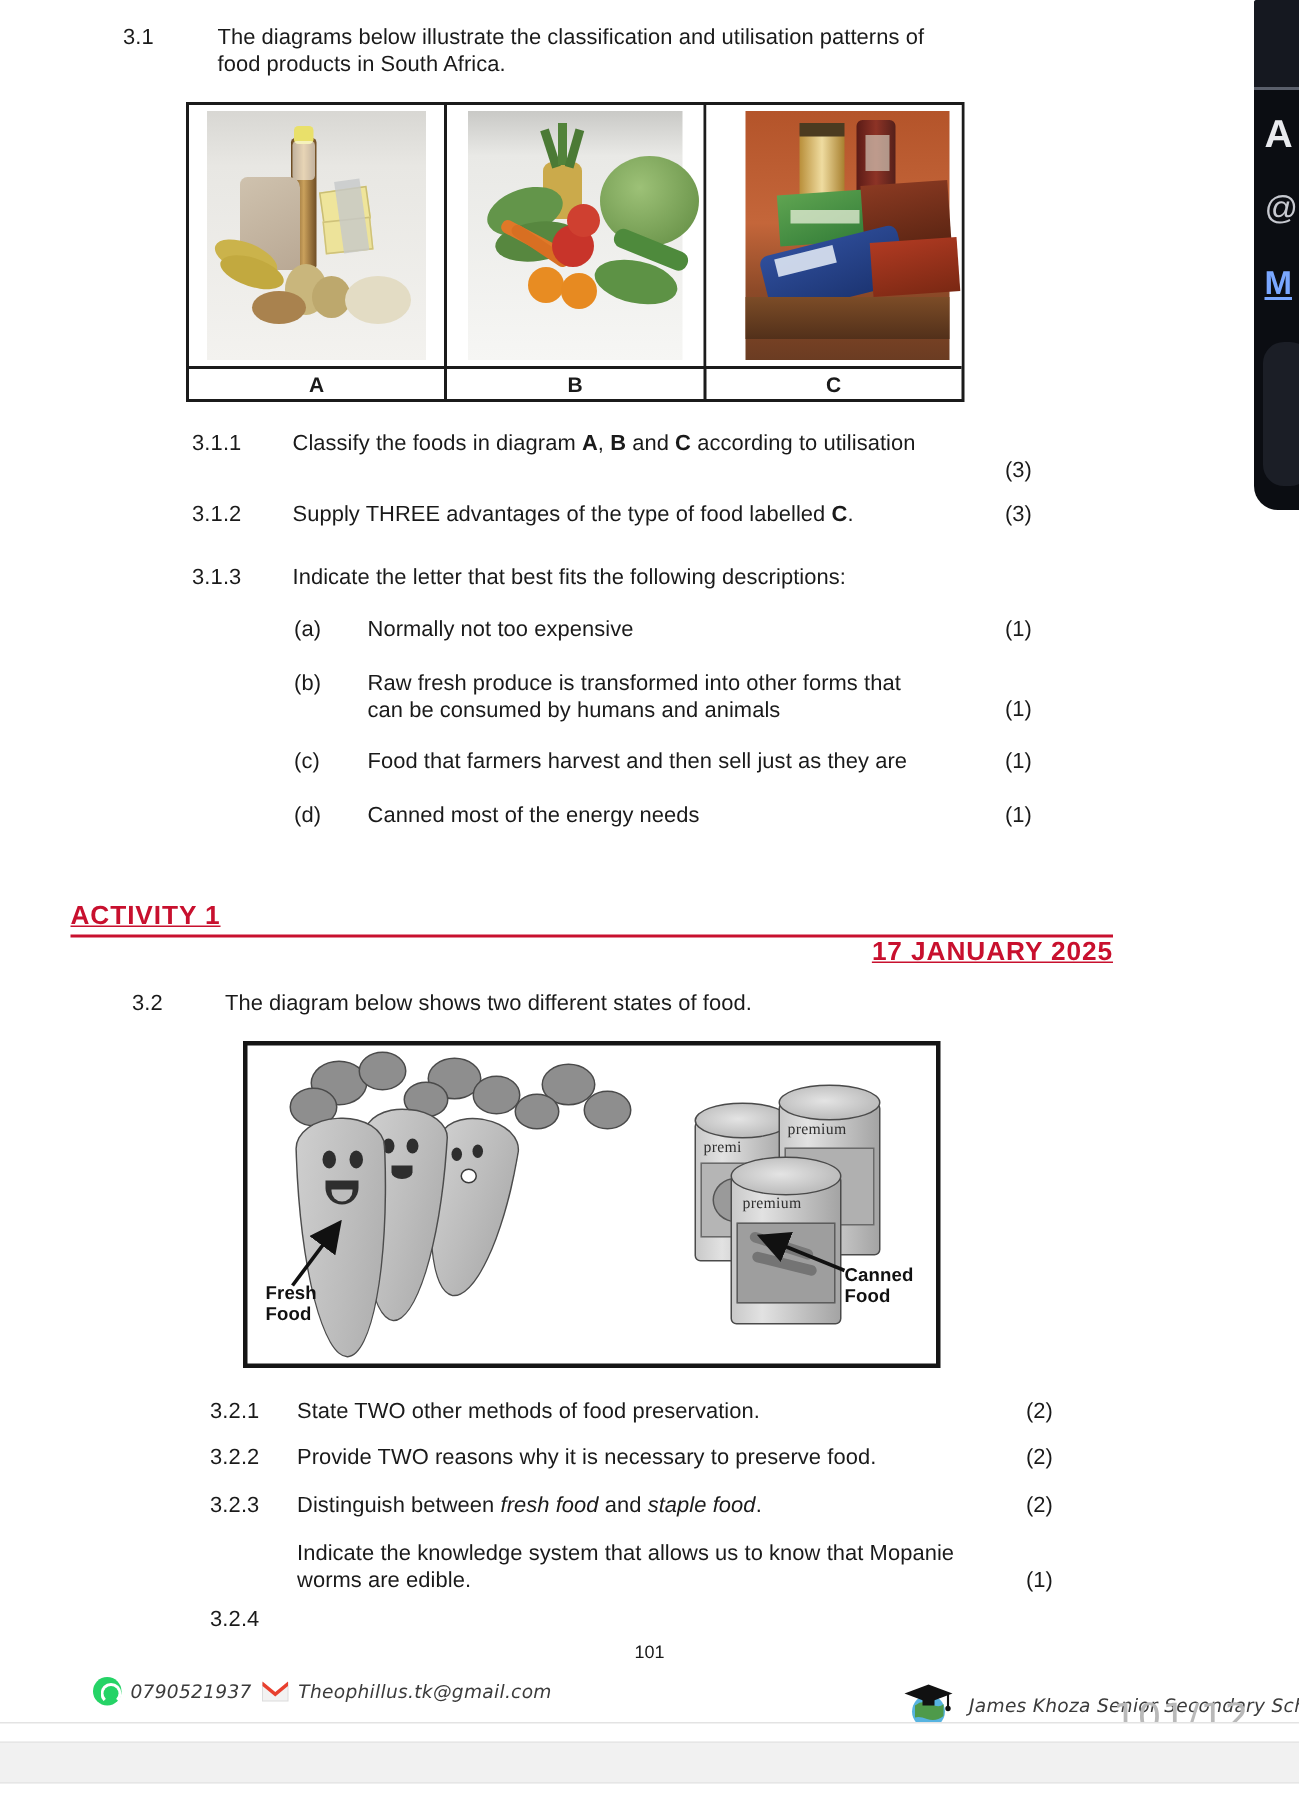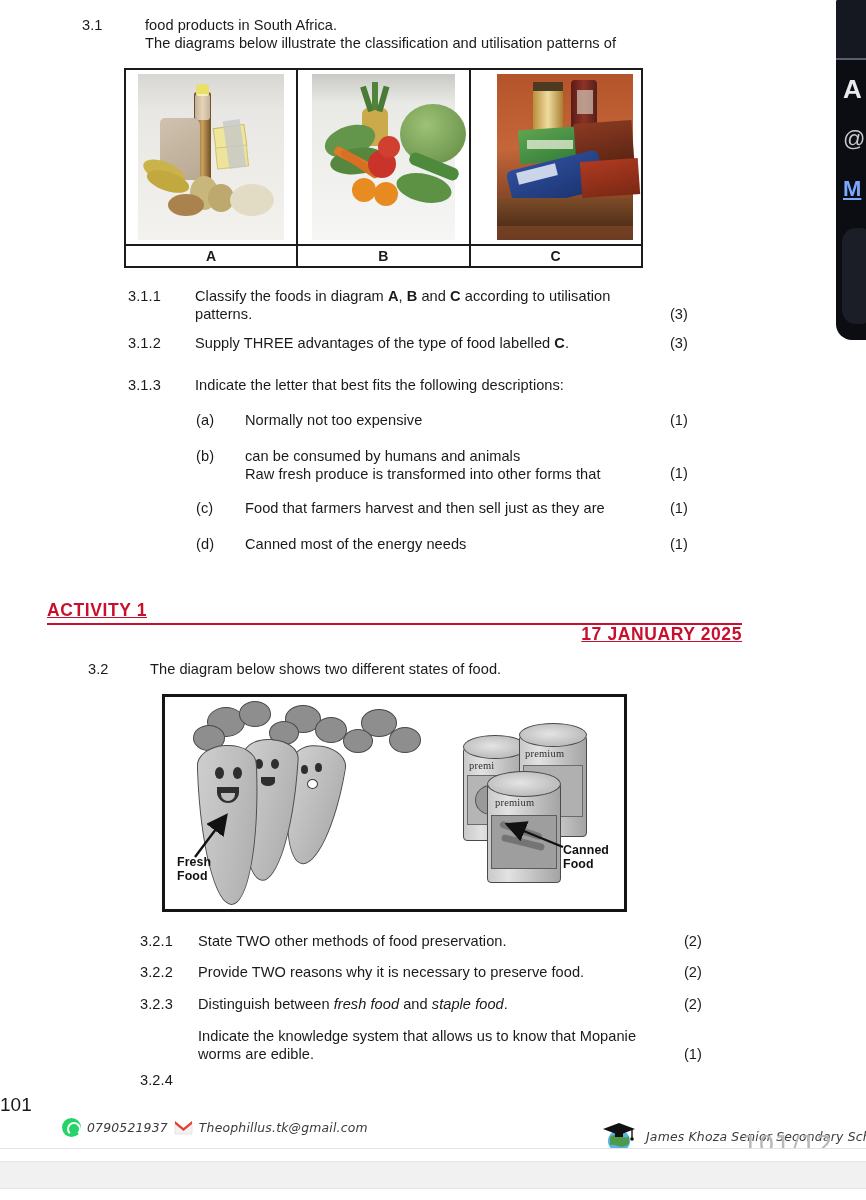--- a/index.html
+++ b/index.html
@@ -199,21 +199,22 @@
     line-height: 14px;
     color: #111;
     letter-spacing: .1px;
   }
 
   
   #page-number {
     position: absolute;
     left: 0; right: 0;
     top: 1094px;
-    font-size: 19px;
+    text-align: center;
+    font-size: 12px;
   }
   .footline {
     position: absolute;
     display: flex;
     align-items: center;
     gap: 6px;
     font-family: "DejaVu Sans", sans-serif;
     font-size: 12.4px;
     font-style: italic;
     color: #3b3b3b;
@@ -315,22 +316,22 @@
   }
 </style>
 </head>
 <body>
 
 <div id="page-sheet">
 
   <div class="qrow" style="left:82px; top:16px;">
     <span class="qnum" style="width:63px;">3.1</span>
     <span style="display:block;">
+      <span class="qtext" style="display:block;">The diagrams below illustrate the classification and utilisation patterns of</span>
       <span class="qtext" style="display:block;">food products in South Africa.</span>
-      <span class="qtext" style="display:block;">The diagrams below illustrate the classification and utilisation patterns of</span>
     </span>
   </div>
 
   <div id="fig1">
     <div id="fig1-cells">
 
       <div class="f1cell">
         <div class="photoA">
 
           <div class="rect" style="left:56px; top:18px; width:17px; height:88px; background:linear-gradient(90deg,#6a4a22,#caa15c,#6f4d24); border-radius:3px;"></div>
@@ -411,21 +412,20 @@
       <div class="f1lab">A</div>
       <div class="f1lab">B</div>
       <div class="f1lab">C</div>
     </div>
   </div>
 
   <div class="qrow" style="left:128px; top:287px;">
     <span class="qnum" style="width:67px;">3.1.1</span>
     <span style="display:block;">
       <span class="qtext" style="display:block;">Classify the foods in diagram <span class="b">A</span>, <span class="b">B</span> and <span class="b">C</span> according to utilisation</span>
-      <span class="qtext" style="display:block;">patterns.</span>
     </span>
   </div>
   <div class="marks" style="left:670px; top:305px;">(3)</div>
 
   <div class="qrow" style="left:128px; top:334px;">
     <span class="qnum" style="width:67px;">3.1.2</span>
     <span class="qtext">Supply THREE advantages of the type of food labelled <span class="b">C</span>.</span>
   </div>
   <div class="marks" style="left:670px; top:334px;">(3)</div>
 
@@ -436,22 +436,22 @@
 
   <div class="qrow" style="left:196px; top:411px;">
     <span class="qnum" style="width:49px;">(a)</span>
     <span class="qtext">Normally not too expensive</span>
   </div>
   <div class="marks" style="left:670px; top:411px;">(1)</div>
 
   <div class="qrow" style="left:196px; top:447px;">
     <span class="qnum" style="width:49px;">(b)</span>
     <span style="display:block;">
+      <span class="qtext" style="display:block;">Raw fresh produce is transformed into other forms that</span>
       <span class="qtext" style="display:block;">can be consumed by humans and animals</span>
-      <span class="qtext" style="display:block;">Raw fresh produce is transformed into other forms that</span>
     </span>
   </div>
   <div class="marks" style="left:670px; top:464px;">(1)</div>
 
   <div class="qrow" style="left:196px; top:499px;">
     <span class="qnum" style="width:49px;">(c)</span>
     <span class="qtext">Food that farmers harvest and then sell just as they are</span>
   </div>
   <div class="marks" style="left:670px; top:499px;">(1)</div>
 

